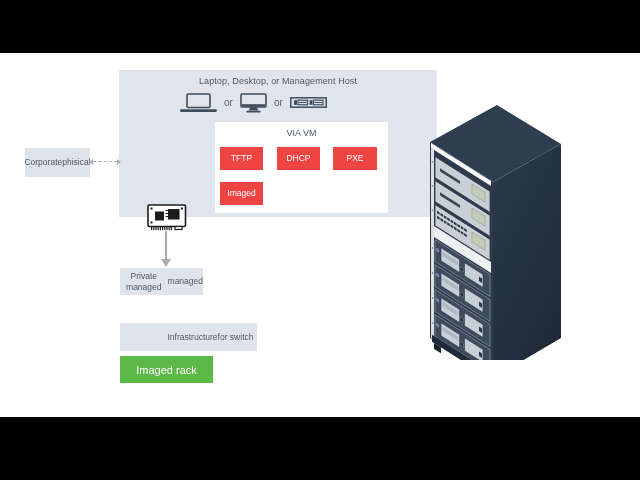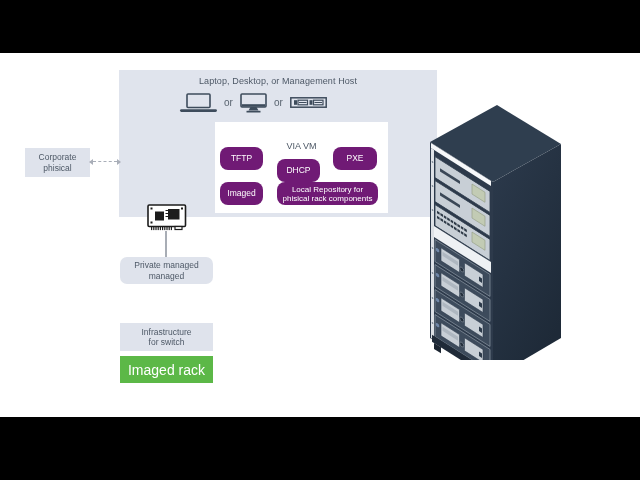--- a/index.html
+++ b/index.html
@@ -23,45 +23,44 @@
     position:absolute;left:60px;top:22px;height:21px;display:flex;
     align-items:center;gap:7px;
   }
   .or-label{font-size:10px;color:#5a6470;}
   
   .via-box{
     left:215px;top:69px;width:173px;height:91px;background:#fff;
   }
   .via-title{
     position:absolute;left:0;top:6px;width:100%;text-align:center;
-    font-size:9px;color:#4d5866;margin-top:13px;
+    font-size:9px;color:#4d5866;
   }
   .svc{
-    position:absolute;background:#701a75;color:#fff;font-size:8.5px;
+    position:absolute;background:#ef4444;color:#fff;font-size:8.5px;
     display:flex;align-items:center;justify-content:center;text-align:center;
     line-height:9.5px;
-    border-radius:8px;
   }
   .svc-tftp{left:5px;top:25px;width:43px;height:23px;}
-  .svc-dhcp{left:62px;top:25px;width:43px;height:23px;margin-top:12px;}
+  .svc-dhcp{left:62px;top:25px;width:43px;height:23px;}
   .svc-pxe{left:118px;top:25px;width:44px;height:23px;}
   .svc-tomcat{left:5px;top:60px;width:43px;height:23px;}
   .svc-repo{left:62px;top:60px;width:101px;height:23px;flex-direction:column;font-size:8px;line-height:9px;}
   
   .node-box{
     background:#dfe3ec;color:#4d5866;font-size:8.5px;line-height:10.5px;
-    display:flex;flex-direction:column;align-items:center;justify-content:center;
+    display:flex;align-items:center;justify-content:center;
     text-align:center;
   }
   .corporate{left:25px;top:95px;width:65px;height:29px;}
-  .pswitch{left:120px;top:204px;width:93px;height:27px;border-radius:7px;}
-  .infra{left:120px;top:270px;width:93px;height:28px;}
+  .pswitch{left:120px;top:215px;width:83px;height:27px;}
+  .infra{left:120px;top:270px;width:93px;height:28px;padding-left:44px;}
   .imaged{
     left:120px;top:303px;width:93px;height:27px;background:#5cb847;color:#fff;
-    font-size:14px;display:flex;align-items:center;justify-content:center;
+    font-size:11px;display:flex;align-items:center;justify-content:center;
   }
   
   .dash-link{left:93px;top:108px;width:24px;height:0;border-top:1px dashed #a9aeb8;}
   .arrow-left{
     left:89px;top:106px;width:0;height:0;
     border-top:3px solid transparent;border-bottom:3px solid transparent;
     border-right:4px solid #a9aeb8;
   }
   .arrow-right{
     left:117px;top:106px;width:0;height:0;
@@ -108,24 +107,20 @@
         <line x1="24.5" y1="5.5" x2="32" y2="5.5" stroke="#3e4c5c" stroke-width="1"></line>
       </svg>
     </div>
 
     <div class="abs via-box" style="left:96px;top:52px;">
       <div class="via-title">VIA VM</div>
       <div class="svc svc-tftp">TFTP</div>
       <div class="svc svc-dhcp">DHCP</div>
       <div class="svc svc-pxe">PXE</div>
       <div class="svc svc-tomcat">Imaged</div>
-      <div class="svc svc-repo">
-        <span>Local Repository for</span>
-        <span>phisical rack components</span>
-      </div>
     </div>
   </div>
 
   <div class="abs node-box corporate">
     <span>Corporate</span>
     <span>phisical</span>
   </div>
 
   <div class="abs dash-link"></div>
   <div class="abs arrow-left"></div>

